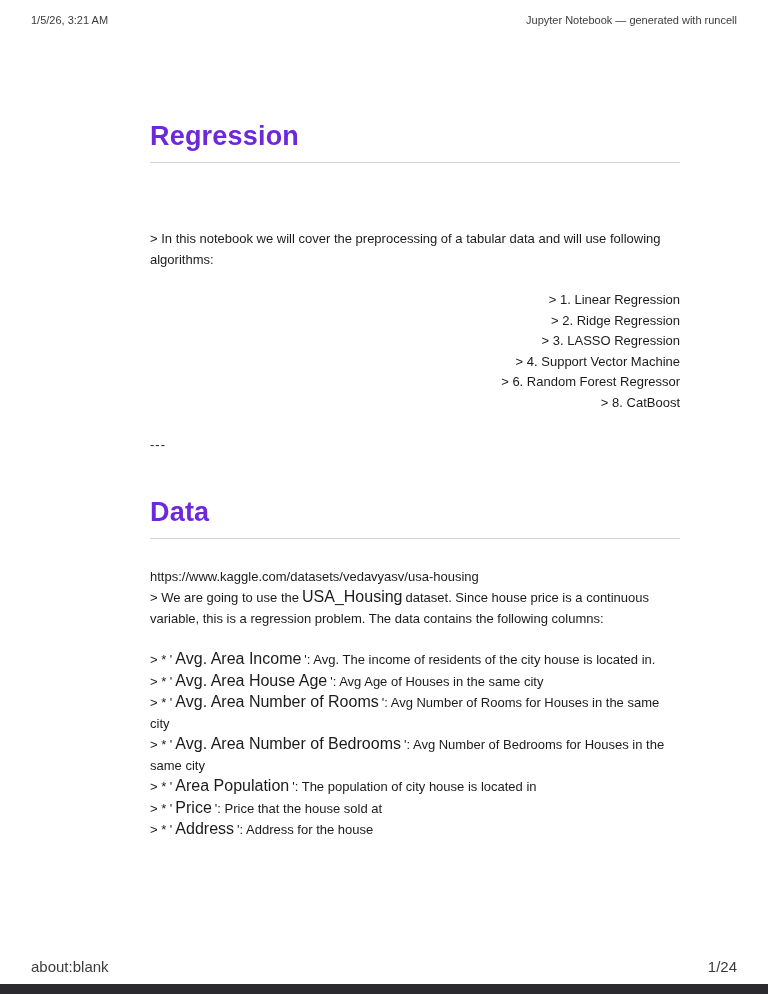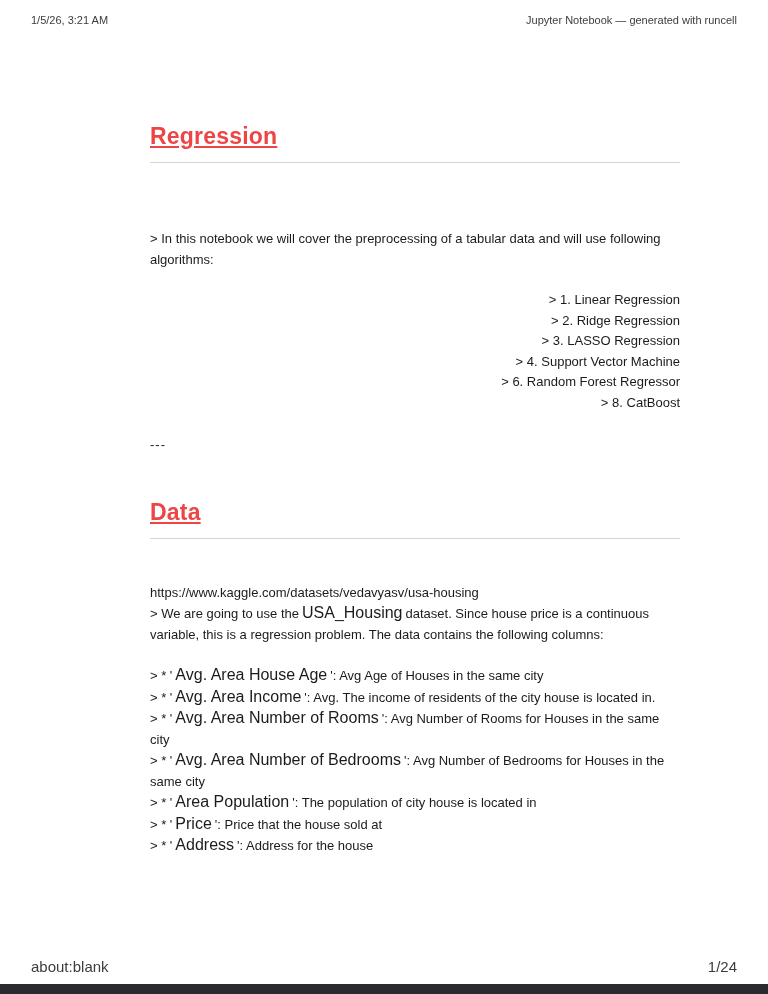--- a/index.html
+++ b/index.html
@@ -20,43 +20,42 @@
   }
   .print-header .hdr-left { position: absolute; left: 0; top: 0; }
   .print-header .hdr-center { position: absolute; left: 0; right: 0; top: 0; text-align: right; }
   .content {
     position: absolute;
     left: 150px;
     width: 530px;
     top: 0;
   }
   h1.md-h1 {
-    font-size: 23px;
+    font-size: 27px;
     line-height: 36px;
     font-weight: 700;
-    color: #ef4444;
+    color: #6d28d9;
     letter-spacing: 0.2px;
-    text-decoration: underline;
   }
   h1.first { margin-top: 118px; }
   h1.second { margin-top: 38px; }
   hr.rule {
     border: none;
     border-top: 1px solid #d4d4d4;
     margin-top: 8px;
   }
   .md-line, .block {
     font-size: 13px;
     line-height: 20.5px;
     color: #1b1b1b;
   }
   .intro { margin-top: 66px; }
   .algo-block { margin-top: 20px; text-align: right; }
   .divider { margin-top: 22px; font-size: 13px; letter-spacing: 1px; }
-  .link-block { margin-top: 44px; }
+  .link-block { margin-top: 28px; }
   .columns-block { margin-top: 20px; }
   code.inline-code {
     font-family: Liberation Sans, sans-serif;
     font-size: 16px;
     color: #1b1b1b;
     margin: 0 3px;
   }
   .print-footer {
     position: absolute;
     top: 958px; left: 31px; right: 31px;
@@ -101,22 +100,22 @@
 
   <h1 class="md-h1 second">Data</h1>
   <hr class="rule">
 
   <div class="block link-block">
     <p class="md-line">https://www.kaggle.com/datasets/vedavyasv/usa-housing</p>
     <p class="md-line"><span>&gt; We are going to use the</span><code class="inline-code">USA_Housing</code><span>dataset. Since house price is a continuous variable, this is a regression problem. The data contains the following columns:</span></p>
   </div>
 
   <div class="block columns-block">
+      <div class="md-line"><span>&gt; * '</span><code class="inline-code">Avg. Area Income</code><span>': Avg. The income of residents of the city house is located in.</span></div>
       <div class="md-line"><span>&gt; * '</span><code class="inline-code">Avg. Area House Age</code><span>': Avg Age of Houses in the same city</span></div>
-      <div class="md-line"><span>&gt; * '</span><code class="inline-code">Avg. Area Income</code><span>': Avg. The income of residents of the city house is located in.</span></div>
       <div class="md-line"><span>&gt; * '</span><code class="inline-code">Avg. Area Number of Rooms</code><span>': Avg Number of Rooms for Houses in the same city</span></div>
       <div class="md-line"><span>&gt; * '</span><code class="inline-code">Avg. Area Number of Bedrooms</code><span>': Avg Number of Bedrooms for Houses in the same city</span></div>
       <div class="md-line"><span>&gt; * '</span><code class="inline-code">Area Population</code><span>': The population of city house is located in</span></div>
       <div class="md-line"><span>&gt; * '</span><code class="inline-code">Price</code><span>': Price that the house sold at</span></div>
       <div class="md-line"><span>&gt; * '</span><code class="inline-code">Address</code><span>': Address for the house</span></div>
     </div>
 
 </main>
 
 <div class="print-footer">

